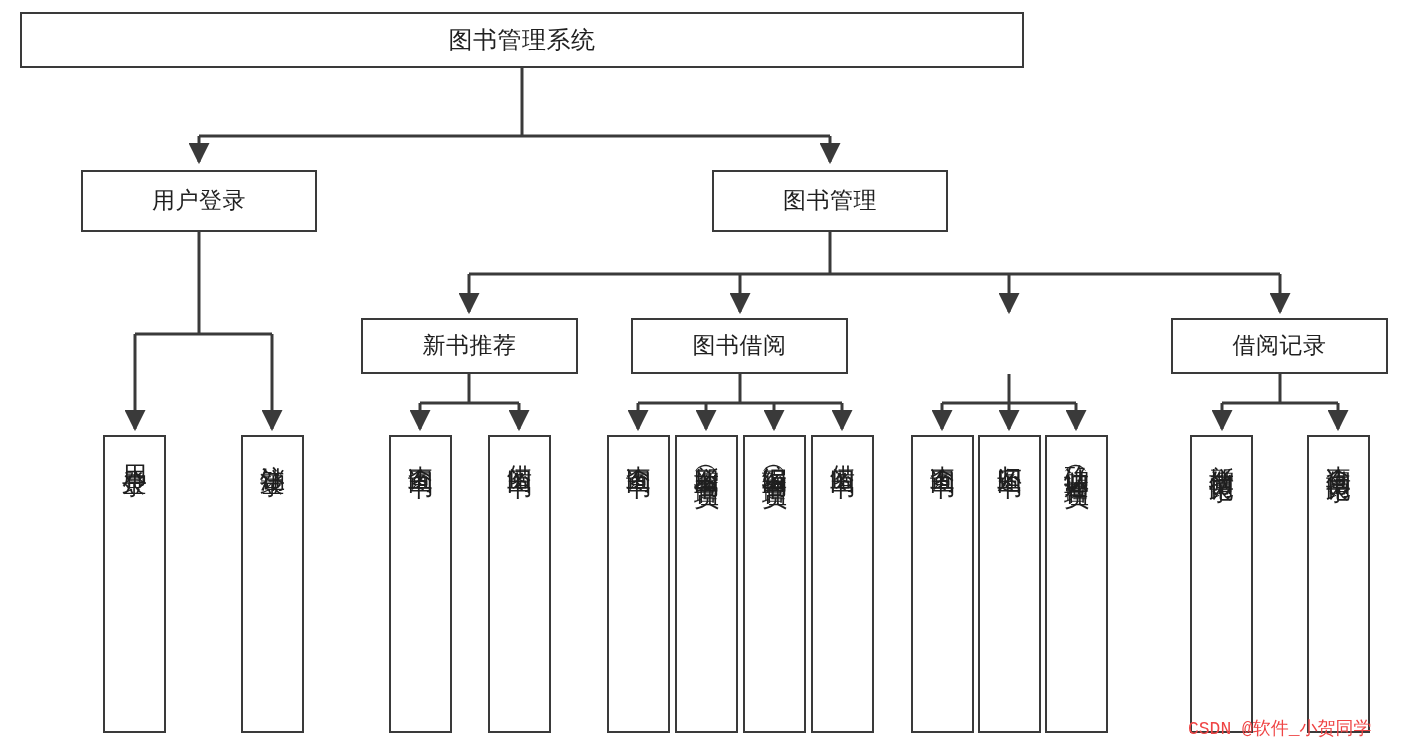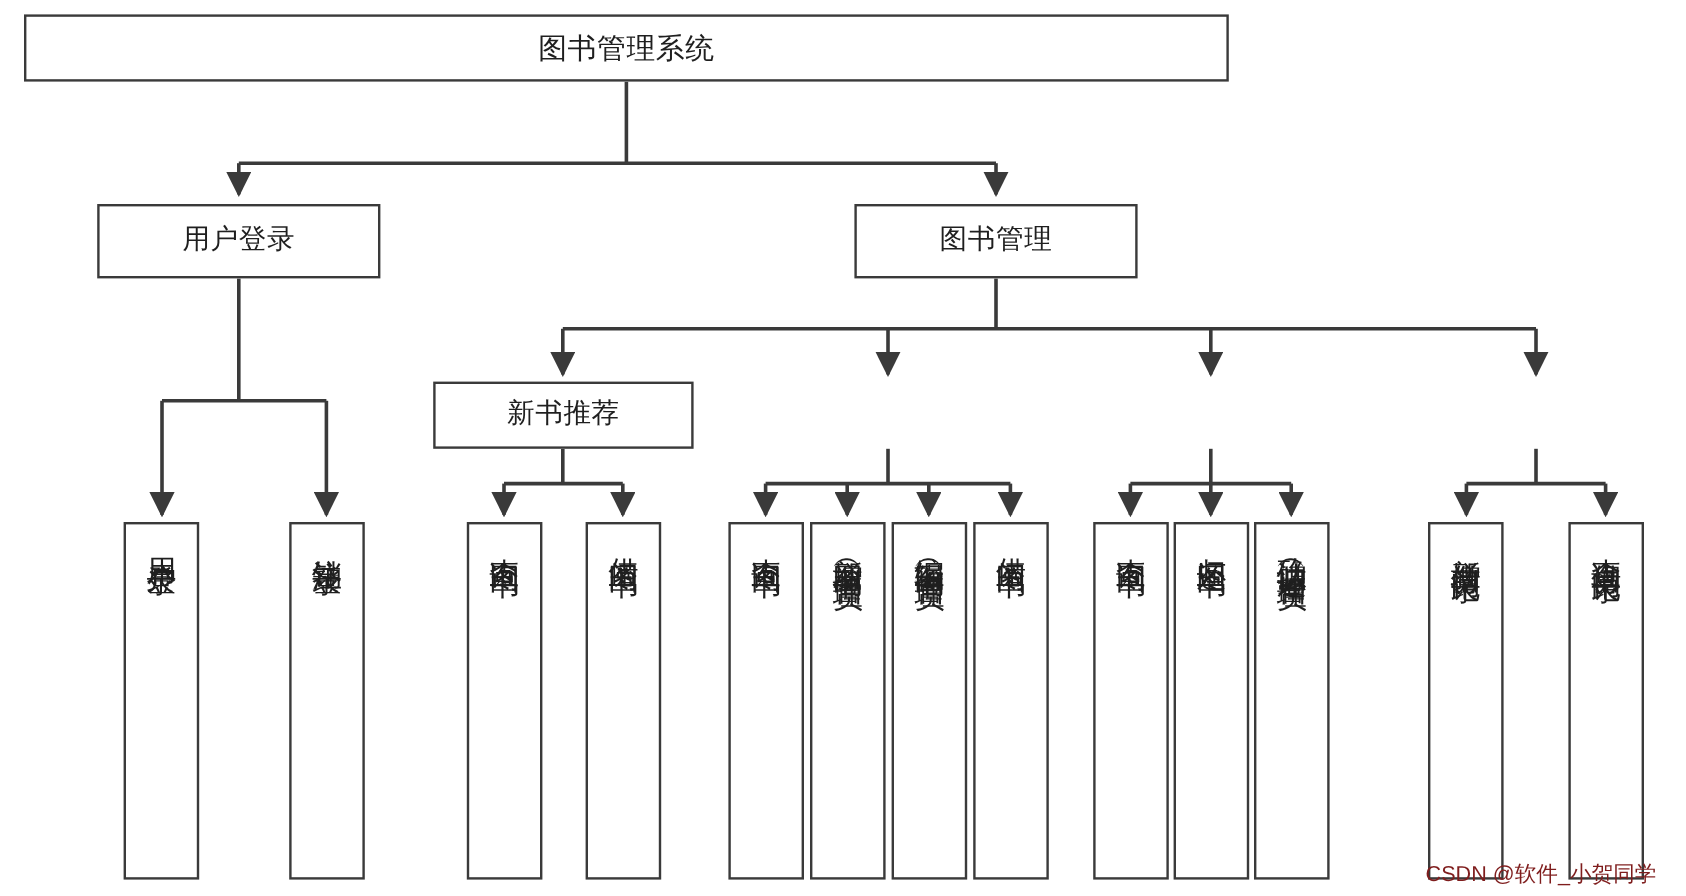--- a/index.html
+++ b/index.html
@@ -61,24 +61,24 @@
     font-size: 25px;
     line-height: 1.0;
     letter-spacing: 3px;
     white-space: nowrap;
   }
   .watermark {
     position: absolute;
     left: 1188px;
     top: 716px;
     font-size: 18px;
-    color: #7f1d1d;
+    color: #ef4444;
     white-space: nowrap;
     z-index: 5;
-    font-family: Liberation Sans, sans-serif;
+    font-family: Liberation Mono, monospace;
   }
 </style>
 </head>
 <body>
 
 <div id="diagram-root">
 
   <svg class="connectors" viewBox="0 0 1405 747" xmlns="http://www.w3.org/2000/svg">
     <defs>
       <marker id="arrow" viewBox="0 0 10 10" refX="9" refY="5" markerWidth="7" markerHeight="7" orient="auto-start-reverse">
@@ -136,20 +136,26 @@
   <div class="node horizontal" style="left:81px; top:170px; width:236px; height:62px;">
     <span class="label">用户登录</span>
   </div>
   <div class="node horizontal" style="left:712px; top:170px; width:236px; height:62px;">
     <span class="label">图书管理</span>
   </div>
 
   <div class="node horizontal" style="left:361px; top:318px; width:217px; height:56px;justify-content:center;">
     <span class="label">新书推荐</span>
   </div>
+  <div class="node horizontal" style="left:631px; top:318px; width:217px; height:56px;">
+    <span class="label">图书借阅</span>
+  </div>
+  <div class="node horizontal" style="left:1171px; top:318px; width:217px; height:56px;">
+    <span class="label">借阅记录</span>
+  </div>
 
   <div class="node vertical" style="left:103px; top:435px; width:63px; height:298px;">
     <span class="label">用户登录</span>
   </div>
   <div class="node vertical" style="left:241px; top:435px; width:63px; height:298px;">
     <span class="label">注销登录</span>
   </div>
 
   <div class="node vertical" style="left:389px; top:435px; width:63px; height:298px;">
     <span class="label">查询图书</span>

